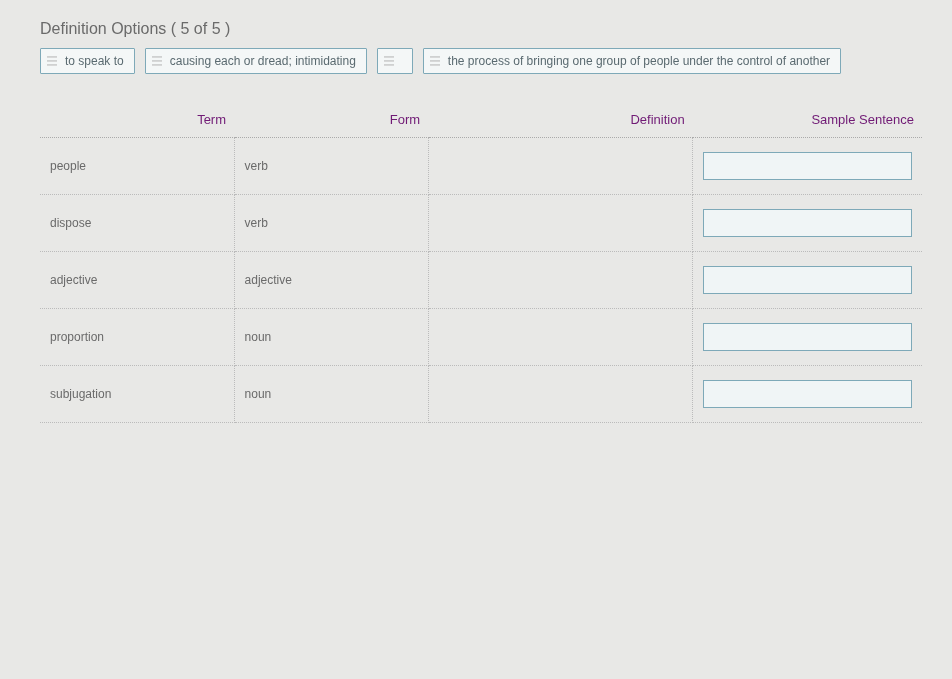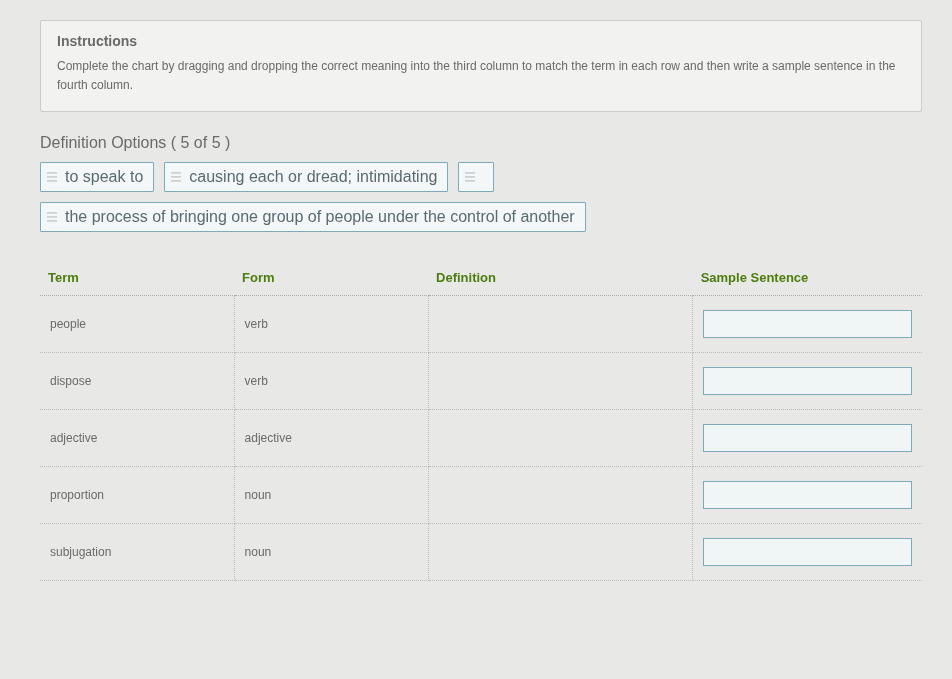--- a/index.html
+++ b/index.html
@@ -40,45 +40,45 @@
       flex-wrap: wrap;
       gap: 10px;
       margin-bottom: 28px;
     }
     .option-chip {
       display: inline-flex;
       align-items: center;
       border: 1px solid #7ea9b8;
       background: #f4f7f7;
       padding: 5px 10px 5px 6px;
-      font-size: 16px;
+      font-size: 12px;
       color: #5a6a70;
       border-radius: 1px;
     }
     .grip {
       display: inline-block;
       width: 10px;
       height: 14px;
       margin-right: 8px;
       background:
         linear-gradient(#b8b8b8, #b8b8b8) 0 2px / 10px 1.8px no-repeat,
         linear-gradient(#b8b8b8, #b8b8b8) 0 6px / 10px 1.8px no-repeat,
         linear-gradient(#b8b8b8, #b8b8b8) 0 10px / 10px 1.8px no-repeat;
       opacity: 0.6;
     }
     table.chart {
       width: 100%;
       border-collapse: collapse;
       table-layout: fixed;
     }
     table.chart th {
-      text-align: left;
-      font-weight: bold;
+      text-align: right;
+      font-weight: normal;
       font-size: 13px;
-      color: #4d7c0f;
+      color: #701a75;
       padding: 10px 8px;
       border-bottom: 1px dotted #aaa;
     }
     table.chart td {
       padding: 14px 10px;
       border-bottom: 1px dotted #bbb;
       border-right: 1px dotted #bbb;
       font-size: 12px;
       color: #6a6a6a;
       vertical-align: middle;
@@ -95,24 +95,20 @@
       border: 1px solid #7ea9b8;
       background: #f0f5f6;
       outline: none;
     }
   </style>
 </head>
 <body>
 
 <div class="container">
 
-  <div class="instructions-box">
-    <div class="instructions-title">Instructions</div>
-    <div class="instructions-text">Complete the chart by dragging and dropping the correct meaning into the third column to match the term in each row and then write a sample sentence in the fourth column.</div>
-  </div>
 
   <div class="options-label">Definition Options ( 5 of 5 )</div>
 
   <div class="options-row">
     <div class="option-chip">
       <span class="grip"></span>
       <span>to speak to</span>
     </div>
     <div class="option-chip">
       <span class="grip"></span>

